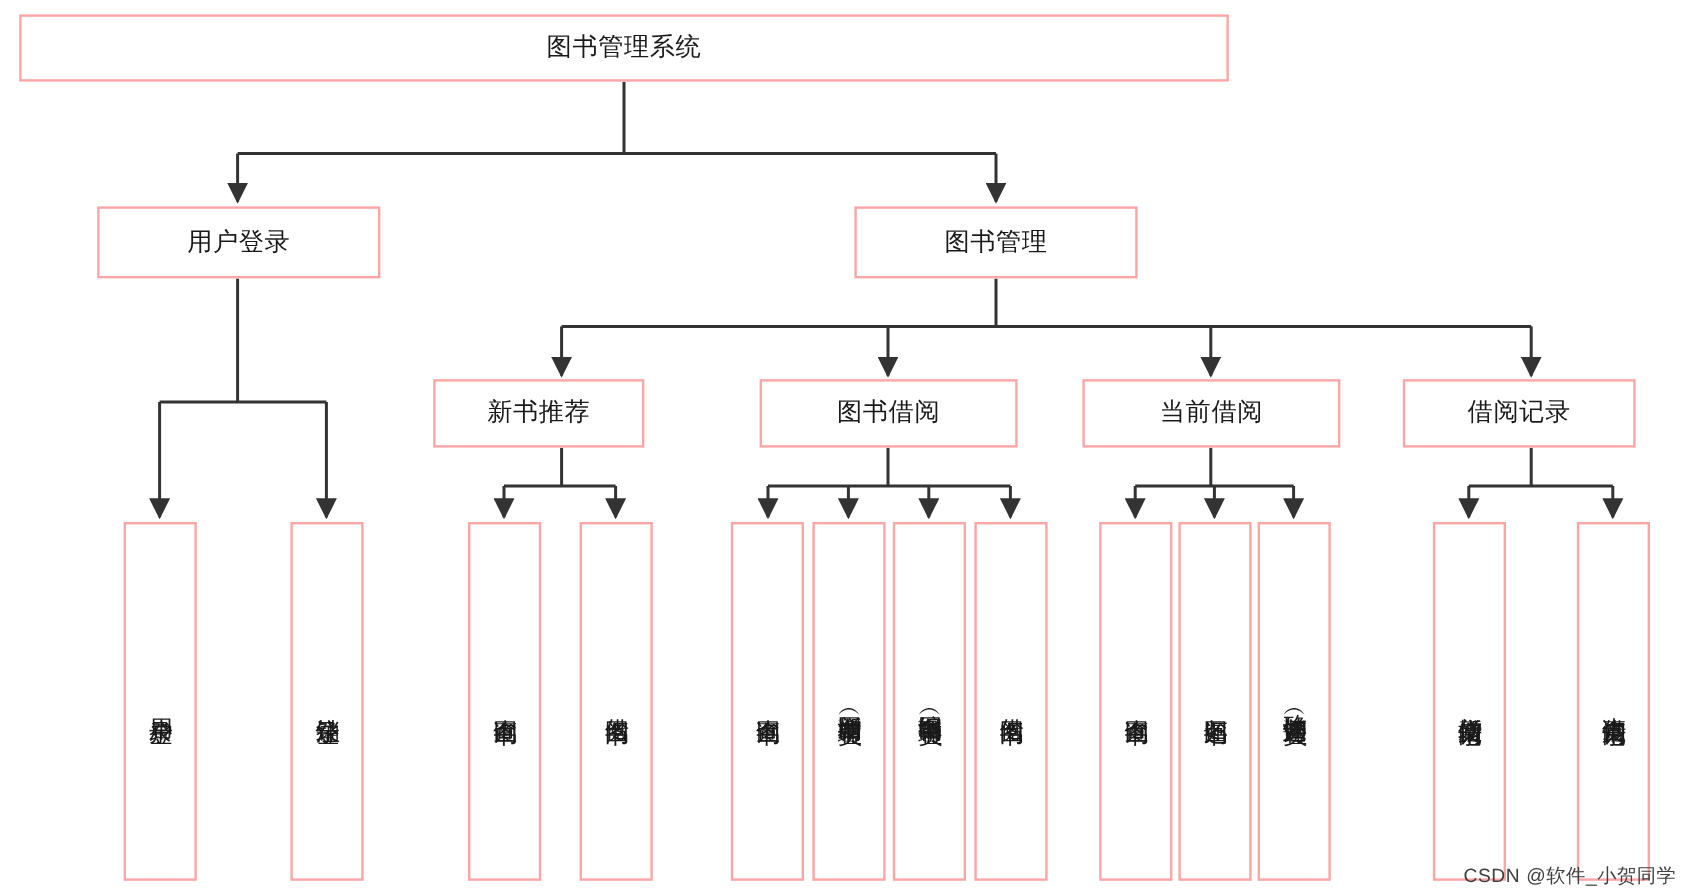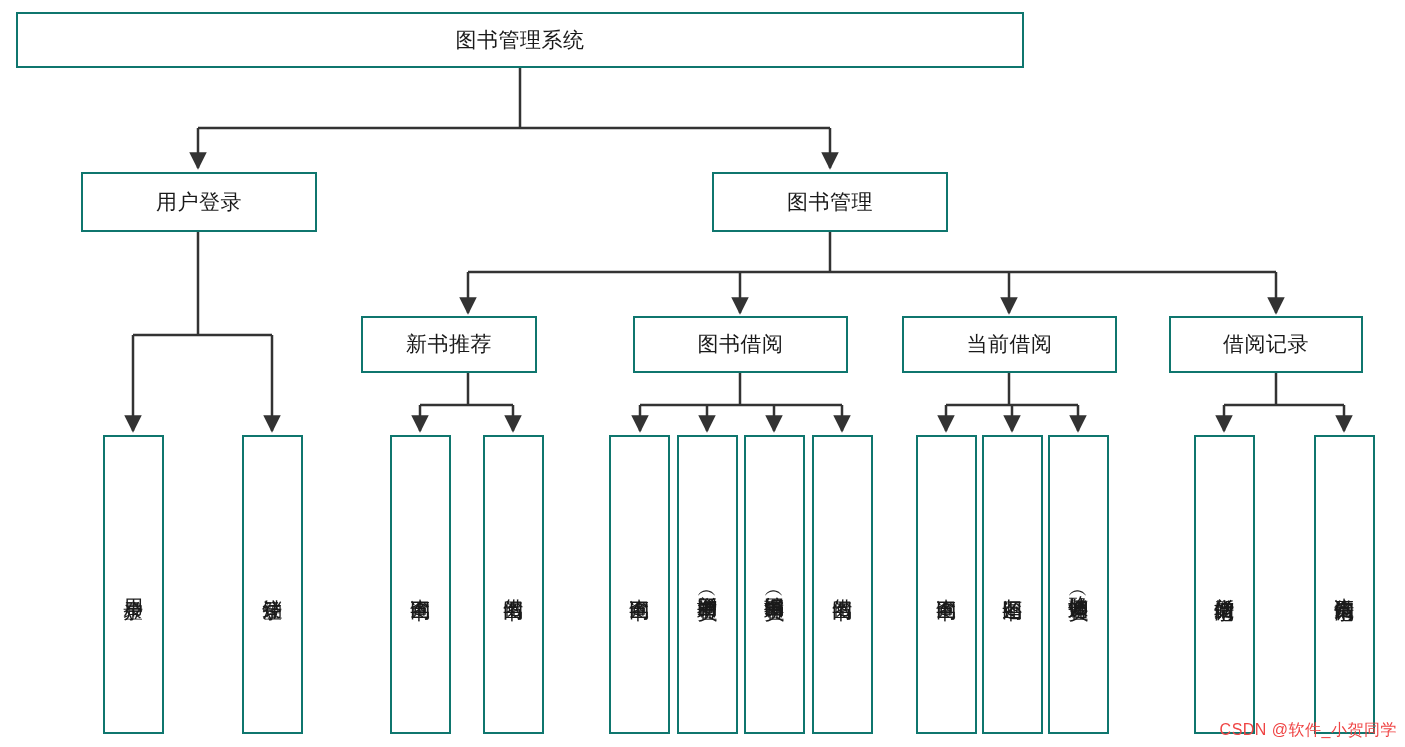--- a/index.html
+++ b/index.html
@@ -22,21 +22,21 @@
   #wires {
     position: absolute;
     left: 0;
     top: 0;
     width: 1405px;
     height: 747px;
   }
   .node {
     position: absolute;
     box-sizing: border-box;
-    border: 2px solid #0f766e;
+    border: 2px solid #fca5a5;
     background: #ffffff;
     display: flex;
     align-items: center;
     justify-content: center;
     color: #1a1a1a;
     z-index: 2;
   }
   .node-label {
     display: block;
     line-height: 1.05;
@@ -58,21 +58,21 @@
     text-orientation: upright;
     font-size: 20px;
     line-height: 1.12;
     letter-spacing: 1px;
   }
   .watermark {
     position: absolute;
     right: 8px;
     bottom: 6px;
     font-size: 16px;
-    color: #ef4444;
+    color: #404040;
     z-index: 3;
     white-space: nowrap;
     letter-spacing: 0.5px;
   }
 </style>
 </head>
 <body>
 
 <div id="canvas">
 

